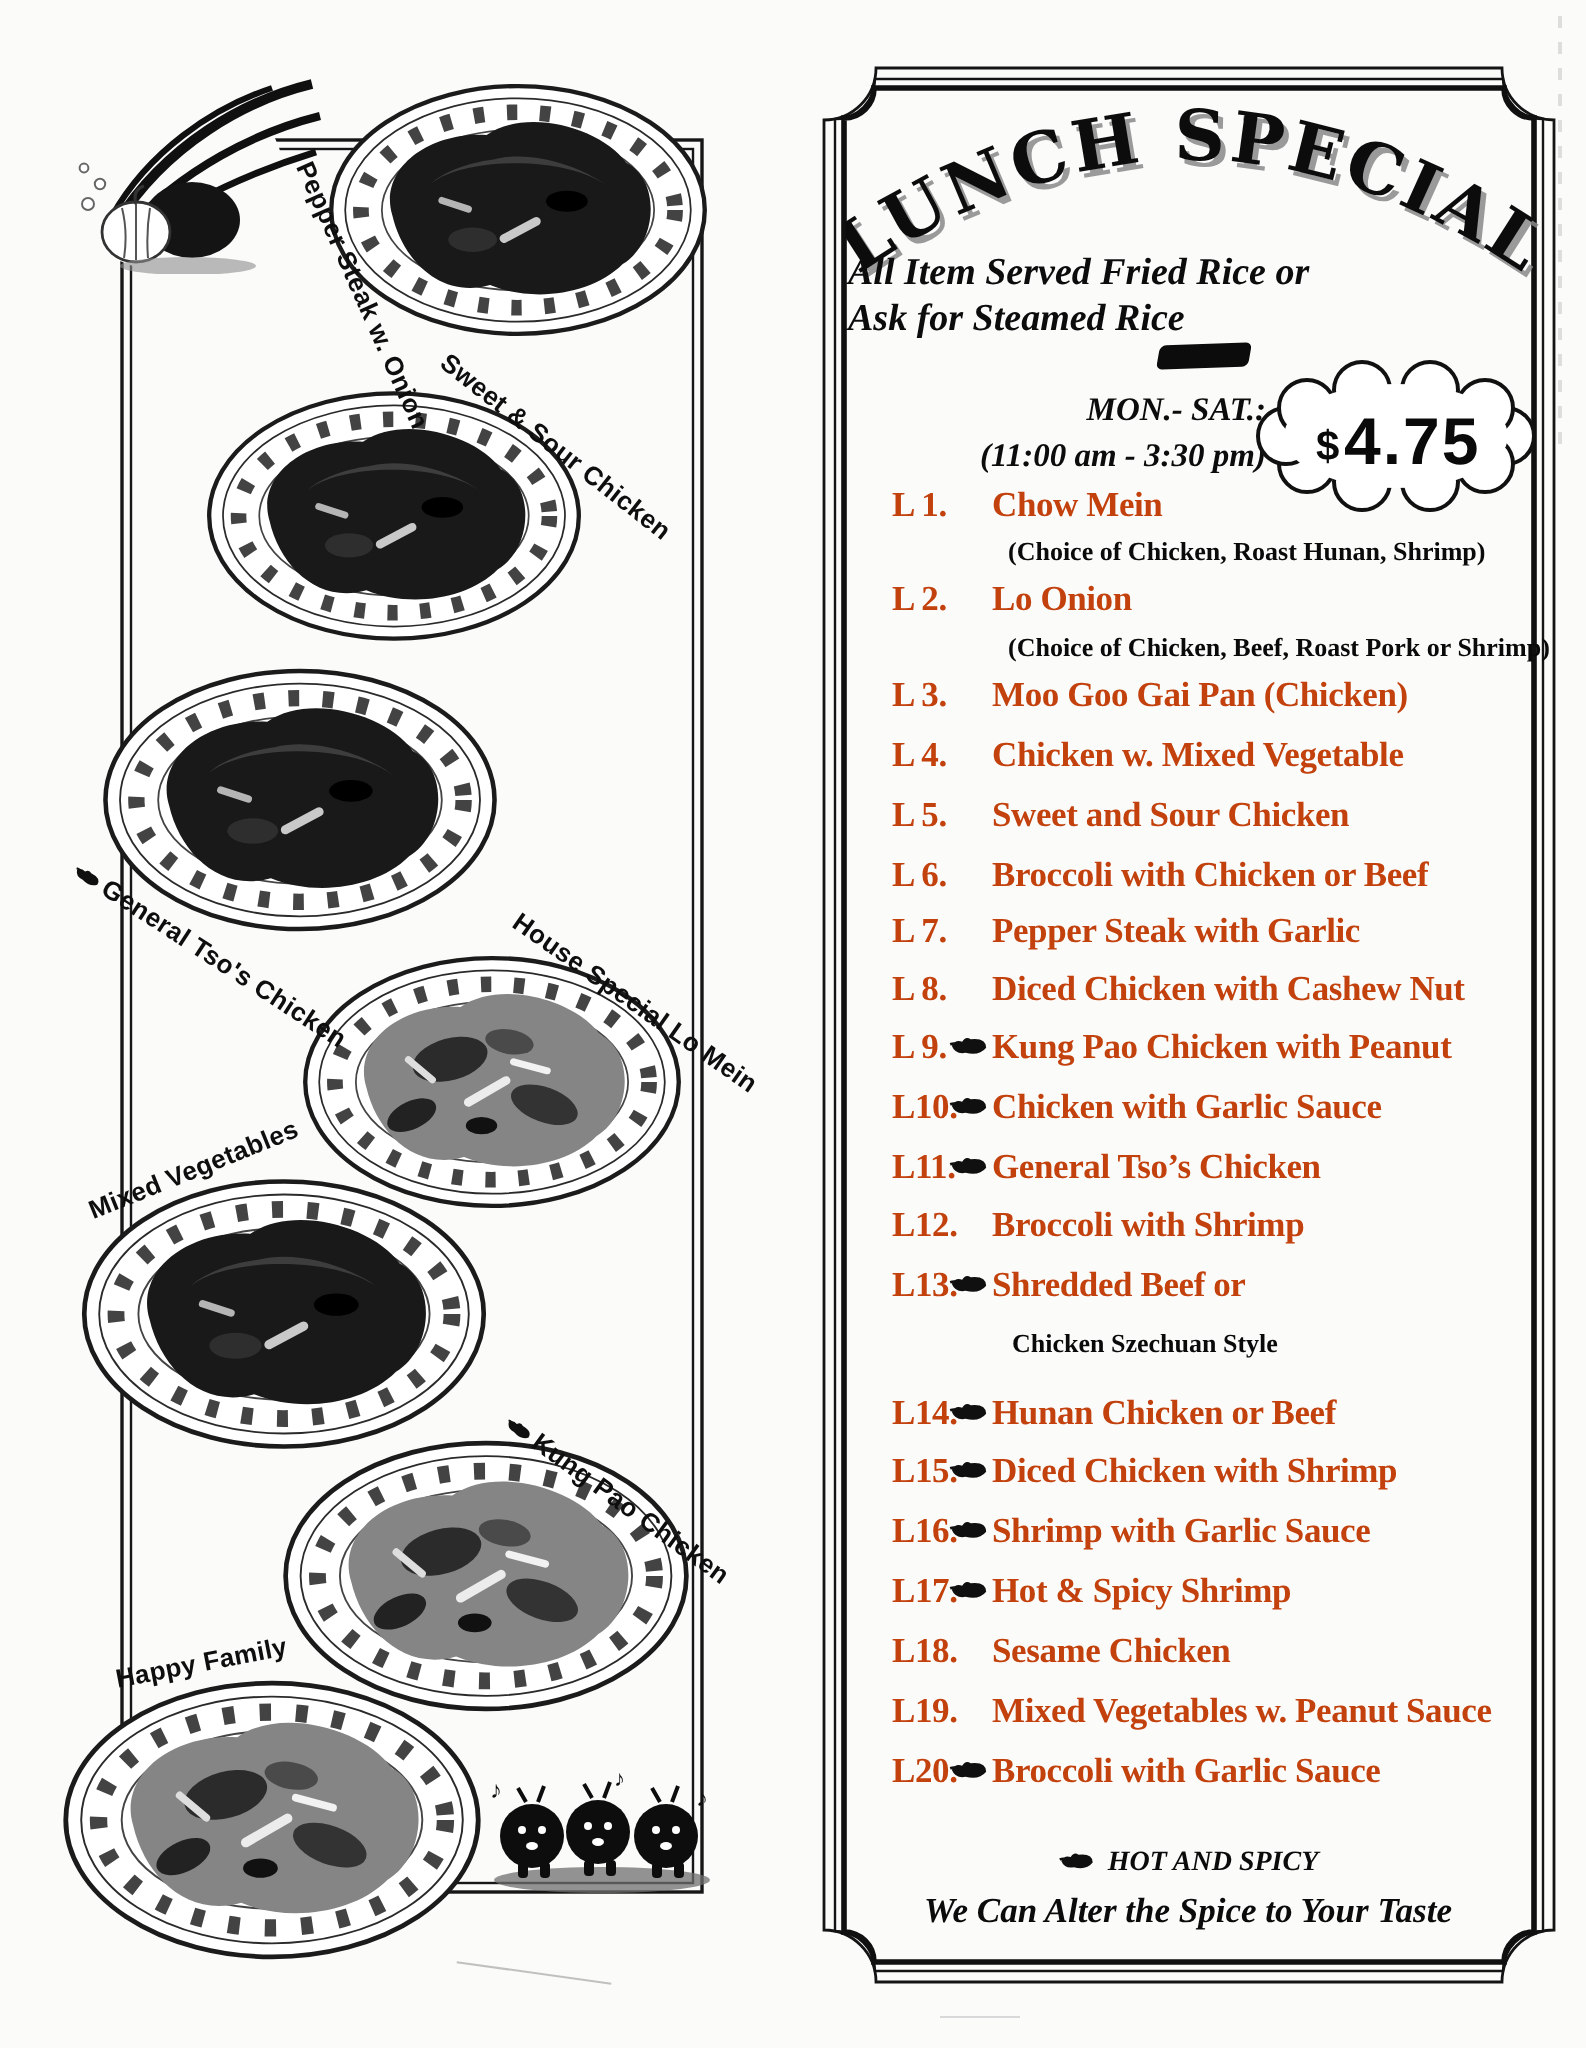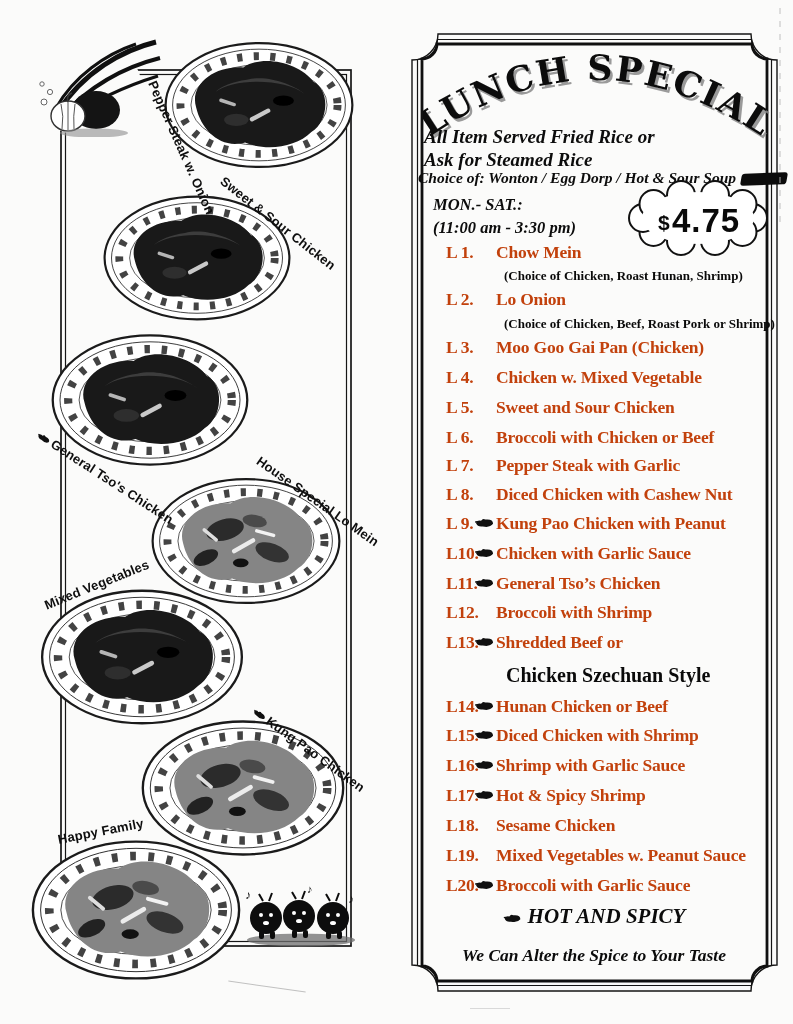--- a/index.html
+++ b/index.html
@@ -28,42 +28,42 @@
   .soupline{
     position:absolute;left:418px;width:362px;text-align:center;
     font-weight:bold;font-style:italic;font-size:15.5px;color:#0c0c0c;white-space:nowrap;
   }
   .scribble{
     display:inline-block;width:46px;height:12px;background:#0c0c0c;border-radius:3px;
     transform:rotate(-2deg) skewX(-12deg);vertical-align:middle;margin-left:5px;
     box-shadow:3px 3px 0 -4px #0c0c0c, -2px 2px 0 -5px #0c0c0c;
   }
   .hours{
-    position:absolute;left:433px;width:200px;text-align:left;
+    position:absolute;left:433px;width:200px;text-align:right;
     font-weight:bold;font-style:italic;font-size:16.5px;color:#0c0c0c;white-space:nowrap;
   }
   .mi{
     position:absolute;left:446px;width:334px;white-space:nowrap;
     font-weight:bold;font-size:17.5px;color:#c2410c;letter-spacing:-0.2px;
   }
   .mcode{display:inline-block;width:50px;}
   .mpepper{position:absolute;left:28px;top:4px;}
   .mnote{
     position:absolute;left:504px;white-space:nowrap;
     font-weight:bold;font-size:13px;color:#0a0a0a;
   }
   .mline2{
     position:absolute;left:506px;white-space:nowrap;
-    font-weight:bold;font-size:20px;color:#0a0a0a;
+    font-weight:bold;font-size:13px;color:#0a0a0a;
   }
   .footerline{
     position:absolute;left:414px;width:360px;text-align:center;
     font-weight:bold;font-style:italic;color:#0b0b0b;white-space:nowrap;
   }
-  .f1{top:904px;font-size:21px;}
+  .f1{top:924px;font-size:14px;}
   .f2{top:945px;font-size:17.5px;}
   .footerline .lp{display:inline-block;margin-right:6px;vertical-align:-1px;}
 
   
   .edge-noise{
     position:absolute;left:779px;top:8px;width:2px;height:215px;opacity:.45;
     background:repeating-linear-gradient(#b9b9b9 0 6px, transparent 6px 13px);
   }
   .faint-line{position:absolute;height:1px;background:#9a9a9a;opacity:.6;}
 </style>
@@ -218,21 +218,21 @@
   <text transform="translate(2.5,3)" font-family="DejaVu Serif, serif" font-weight="bold" font-size="35" letter-spacing="2" fill="#8a8a8a" opacity="0.85">
     <textPath href="#titleArc" startOffset="50%" text-anchor="middle">LUNCH SPECIAL</textPath>
   </text>
   <text font-family="DejaVu Serif, serif" font-weight="bold" font-size="35" letter-spacing="2" fill="#0c0c0c">
     <textPath href="#titleArc" startOffset="50%" text-anchor="middle">LUNCH SPECIAL</textPath>
   </text>
 </svg>
 
 <div class="subtitle" style="top:126px">All Item Served Fried Rice or</div>
 <div class="subtitle" style="top:149px">Ask for Steamed Rice</div>
-<div class="soupline" style="top:169px"><span>Choice of: Wonton / Egg Dorp / Hot &amp; Sour Soup</span><span class="scribble"></span></div>
+<div class="soupline" style="top:169px"><span class="scribble"></span></div>
 <div class="hours" style="top:195px">MON.- SAT.:</div>
 <div class="hours" style="top:218px">(11:00 am - 3:30 pm)</div>
 
 <svg class="abs" style="left:618px;top:174px" width="160" height="84">
   <g fill="#ffffff" stroke="#111" stroke-width="2">
     <circle cx="135" cy="44" r="14"></circle>
       <circle cx="124.5" cy="58" r="14"></circle>
       <circle cx="97" cy="67" r="14"></circle>
     <circle cx="63" cy="67" r="14"></circle>
       <circle cx="35.5" cy="58" r="14"></circle>

